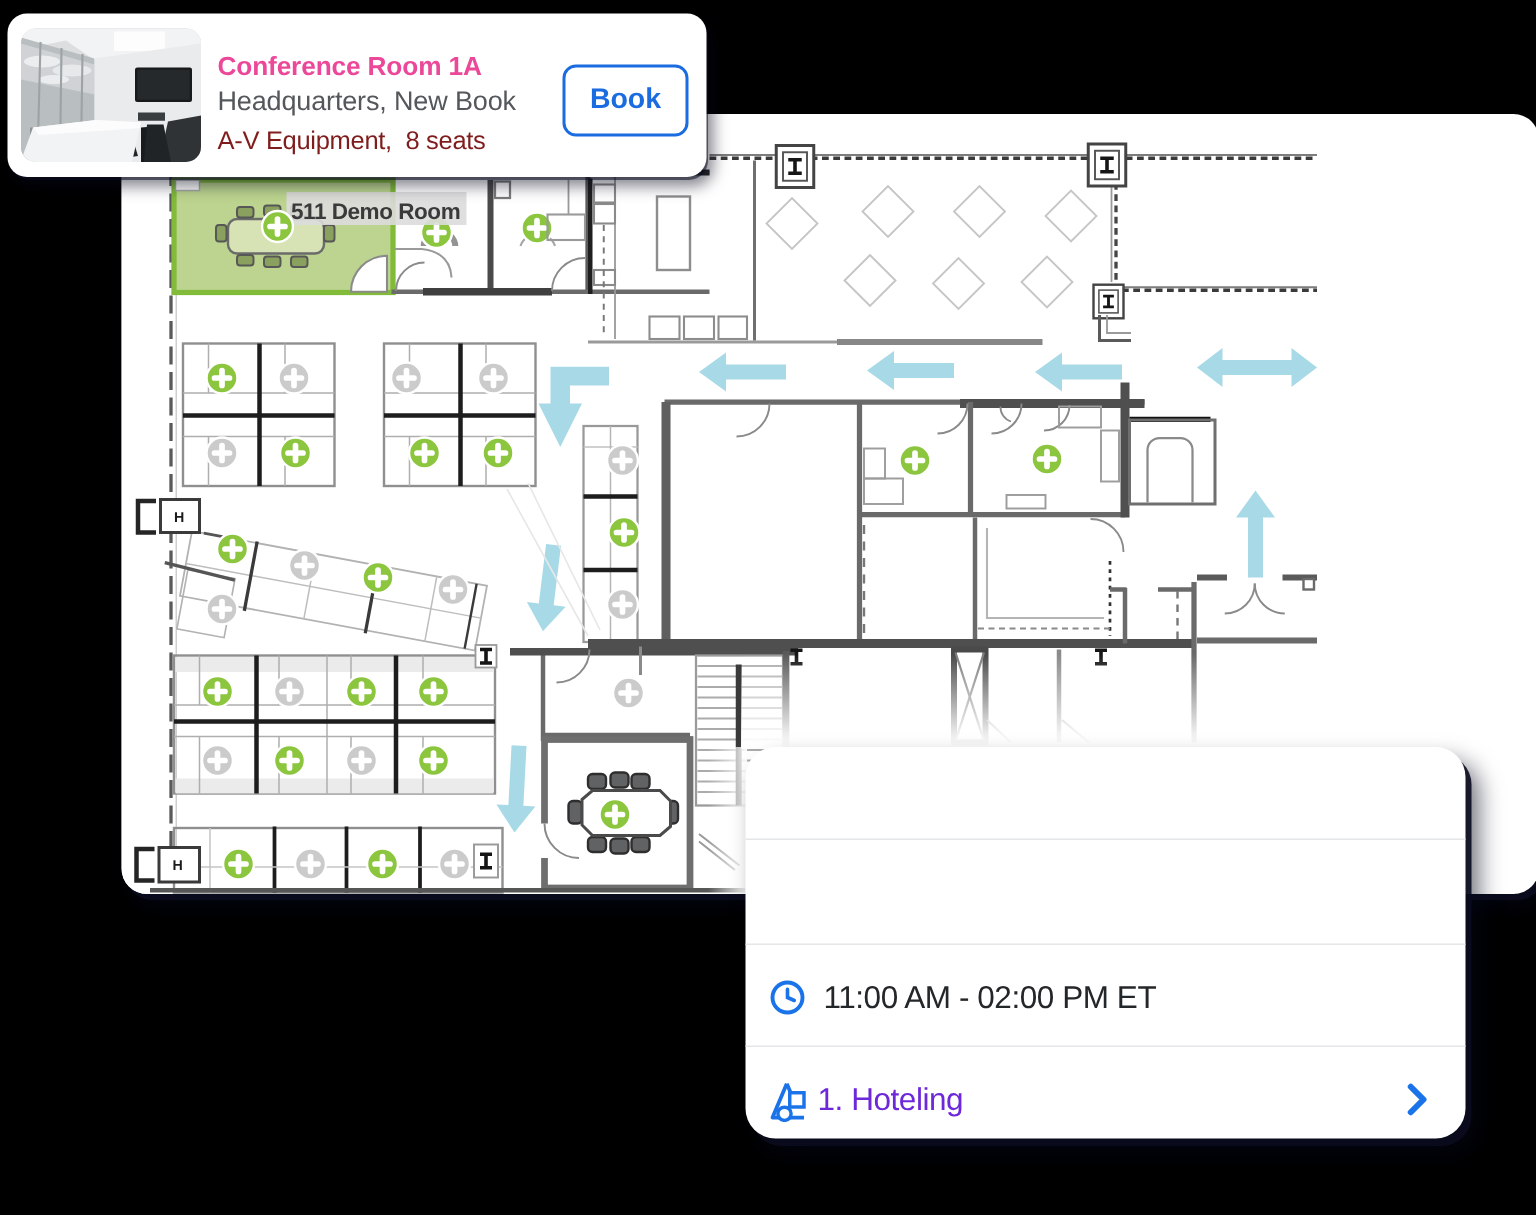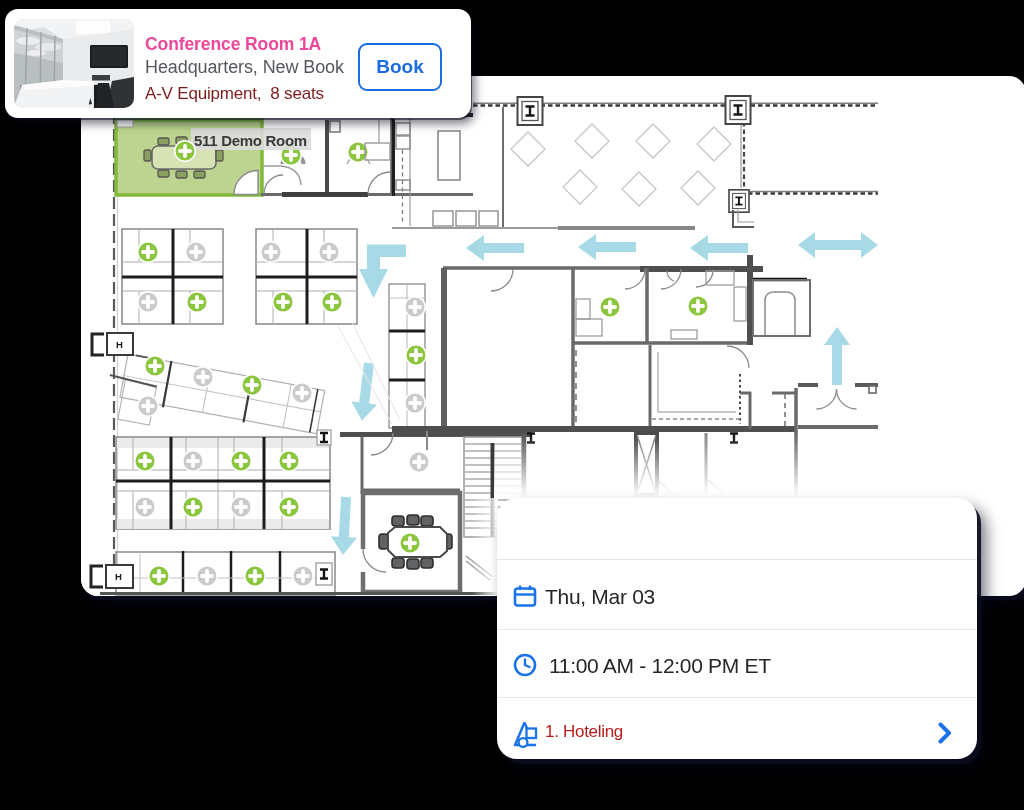--- a/index.html
+++ b/index.html
@@ -524,57 +524,48 @@
         <polygon points="84,64 95,64 100,89 82,89" fill="#212426"></polygon>
       </svg>
     </div>
 
     <div style="position:absolute;left:140px;top:26px;font-size:17.5px;line-height:18px;font-weight:bold;color:#ec4899;letter-spacing:-0.1px;">Conference Room 1A</div>
 
     <div style="position:absolute;left:140px;top:49px;font-size:18px;line-height:18px;color:#54585c;letter-spacing:-0.1px;">Headquarters, New Book</div>
 
     <div style="position:absolute;left:140px;top:76px;font-size:17px;line-height:17px;color:#7f1d1d;letter-spacing:-0.2px;">A-V&nbsp;Equipment,&nbsp;&nbsp;8&nbsp;seats</div>
 
-    <div style="position:absolute;left:353px;top:34px;width:84px;height:48px;border:2.5px solid #1b6ce0;border-radius:9px;box-sizing:border-box;display:flex;align-items:center;justify-content:center;font-size:19px;font-weight:bold;color:#1b6ce0;">Book</div>
+    <div style="position:absolute;left:370px;top:34px;width:84px;height:48px;border:2.5px solid #1b6ce0;border-radius:9px;box-sizing:border-box;display:flex;align-items:center;justify-content:center;font-size:19px;font-weight:bold;color:#1b6ce0;">Book</div>
   </div>
 
   <div class="panel" id="bookcard" style="left:497px;top:498px;width:480px;height:261px;border-radius:20px;box-shadow:4px 5px 0 rgba(10,12,30,.9),8px 10px 16px rgba(5,8,25,.6);">
 
 
     <div style="position:absolute;left:0px;top:61px;width:100%;height:1px;background:#e4e6e8;"></div>
 
-    <div style="position:absolute;left:0;top:62px;width:100%;height:70px;">
-      <svg style="position:absolute;left:16px;top:24px;" width="24" height="24" viewBox="0 0 24 24">
-        <rect x="2" y="4.5" width="20" height="17" rx="2.5" fill="none" stroke="#1a73e8" stroke-width="2.6"></rect>
-        <line x1="2.5" y1="10.5" x2="21.5" y2="10.5" stroke="#1a73e8" stroke-width="2.4"></line>
-        <line x1="7" y1="1.5" x2="7" y2="6" stroke="#1a73e8" stroke-width="2.4"></line>
-        <line x1="17" y1="1.5" x2="17" y2="6" stroke="#1a73e8" stroke-width="2.4"></line>
-      </svg>
-      <div style="position:absolute;left:48px;top:25px;font-size:21px;color:#24272a;letter-spacing:-0.3px;">Thu, Mar 03</div>
-    </div>
 
     <div style="position:absolute;left:0px;top:131px;width:100%;height:1px;background:#e4e6e8;"></div>
 
     <div style="position:absolute;left:0;top:132px;width:100%;height:68px;">
       <svg style="position:absolute;left:16px;top:23px;" width="24" height="24" viewBox="0 0 24 24">
         <circle cx="12" cy="12" r="10" fill="none" stroke="#1a73e8" stroke-width="2.6"></circle>
         <path d="M12 6.5 V12 L16.5 14" fill="none" stroke="#1a73e8" stroke-width="2.4" stroke-linecap="round"></path>
       </svg>
-      <div style="position:absolute;left:52px;top:24px;font-size:21px;color:#24272a;letter-spacing:-0.3px;">11:00 AM - 12:00 PM ET</div>
+      <div style="position:absolute;left:52px;top:24px;font-size:21px;color:#24272a;letter-spacing:-0.3px;">11:00 AM - 02:00 PM ET</div>
     </div>
 
     <div style="position:absolute;left:0px;top:199px;width:100%;height:1px;background:#e4e6e8;"></div>
 
     <div style="position:absolute;left:0;top:200px;width:100%;height:61px;">
       <svg style="position:absolute;left:13px;top:22px;" width="28" height="28" viewBox="0 0 28 28">
         <path d="M14.5 2.5 L5 25 L26 25" fill="none" stroke="#1a73e8" stroke-width="2.5" stroke-linejoin="round"></path>
         <path d="M14.5 2.5 L20 15" fill="none" stroke="#1a73e8" stroke-width="2.5"></path>
         <rect x="16.5" y="8.5" width="9.5" height="9.5" fill="#fff" stroke="#1a73e8" stroke-width="2.3"></rect>
         <circle cx="13" cy="22.5" r="4.4" fill="#fff" stroke="#1a73e8" stroke-width="2.3"></circle>
       </svg>
-      <div style="position:absolute;left:48px;top:24px;font-size:17px;color:#b91c1c;letter-spacing:-0.3px;text-align:right;">1. Hoteling</div>
+      <div style="position:absolute;left:48px;top:24px;font-size:21px;color:#6d28d9;letter-spacing:-0.3px;text-align:right;">1. Hoteling</div>
       <svg style="position:absolute;right:25px;top:24px;" width="14" height="22" viewBox="0 0 14 22">
         <path d="M2.5 2.5 L11 11 L2.5 19.5" fill="none" stroke="#1a73e8" stroke-width="4" stroke-linecap="round" stroke-linejoin="round"></path>
       </svg>
     </div>
   </div>
 
 </div>
 
 </body></html>

